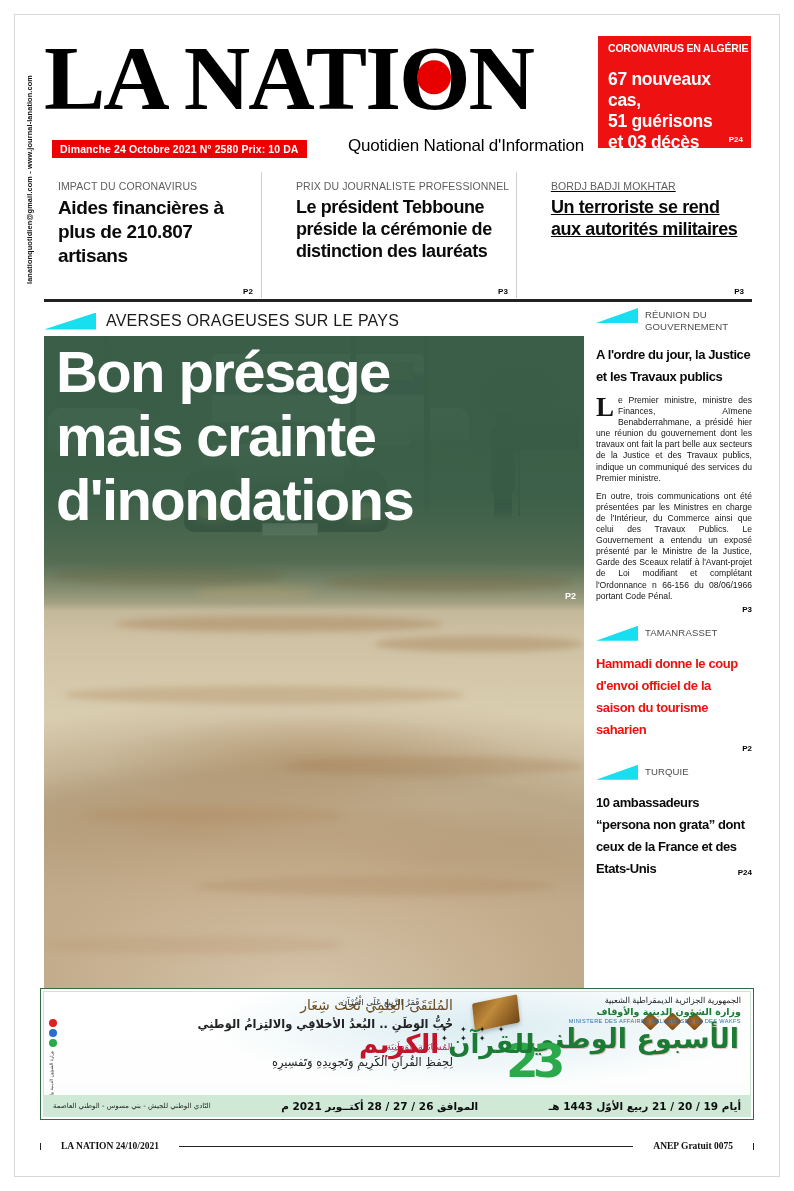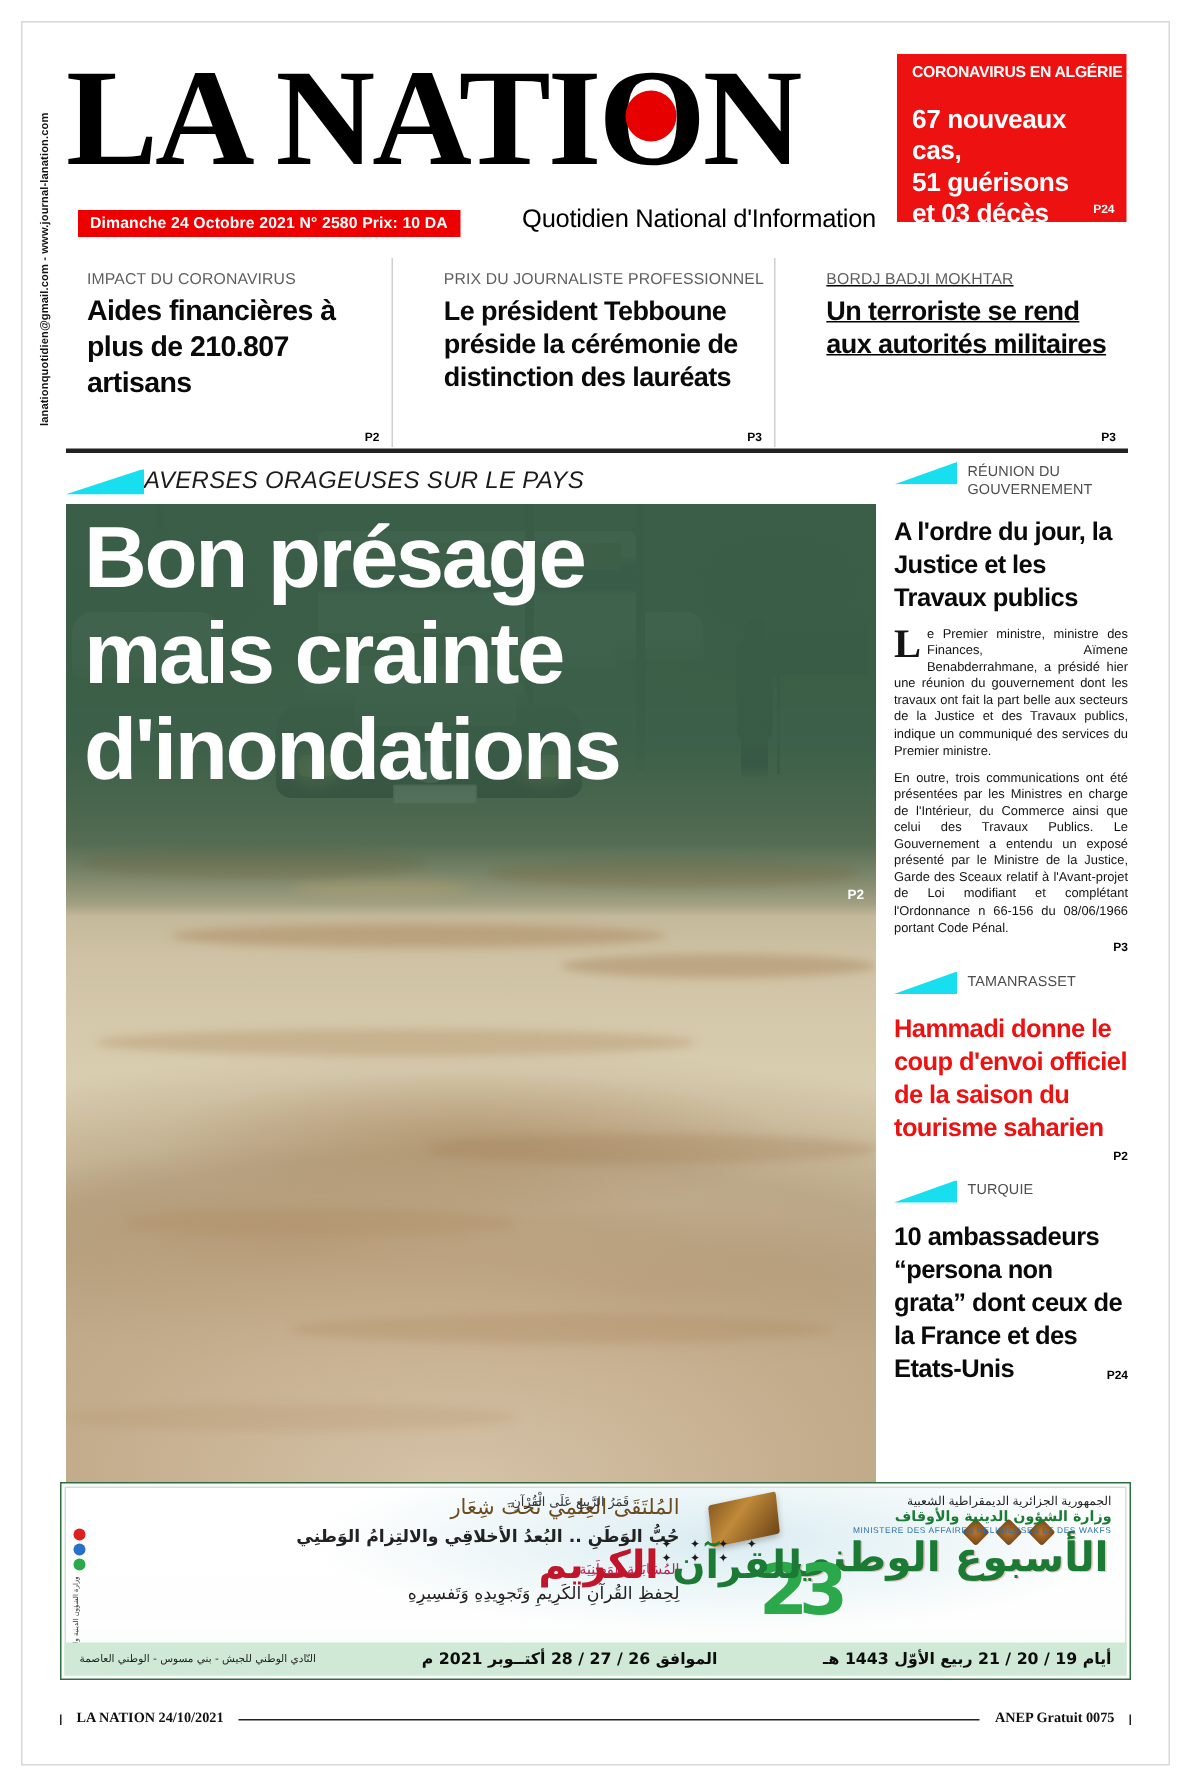--- a/index.html
+++ b/index.html
@@ -188,21 +188,21 @@
 
   
   .main-col {
     position: absolute;
     left: 44px; top: 308px;
     width: 540px;
   }
   .kicker-row {
     display: flex; align-items: center;
     height: 26px;
-    font-style: italic;
+    gap: 10px;
   }
   .tri {
     width: 52px; height: 17px;
     background: #18dff0;
     clip-path: polygon(0% 100%, 100% 0%, 100% 100%);
     flex: 0 0 auto;
   }
   .tri.small {
     width: 42px; height: 15px;
   }
@@ -463,21 +463,21 @@
   }
   .rc-kicker {
     font-size: 9.6px;
     color: #4d4d4d;
     line-height: 11.5px;
     letter-spacing: 0.1px;
     text-transform: uppercase;
     padding-top: 1px;
   }
   .rc-head {
-    font-size: 17px;
+    font-size: 13px;
     font-weight: 700;
     line-height: 22px;
     color: #0a0a0a;
     letter-spacing: -0.4px;
     margin-top: 12px;
   }
   .rc-head.red { color: #ee1111; }
   .rc-body {
     margin-top: 7px;
     font-size: 8.6px;
@@ -665,21 +665,21 @@
   .ad .footer-strip .venue {
     font-size: 7px; color: #1e1e1e; font-weight: 400;
   }
 
   
   .footer {
     position: absolute;
     left: 40px; top: 1138px;
     width: 714px; height: 16px;
     display: flex; align-items: center;
-    gap: 10px;
+    gap: 20px;
   }
   .footer .lbl {
     font-family: "Liberation Serif", serif;
     font-size: 9.5px;
     font-weight: 700;
     color: #111;
     white-space: nowrap;
   }
   .footer .line {
     flex: 1 1 auto;

